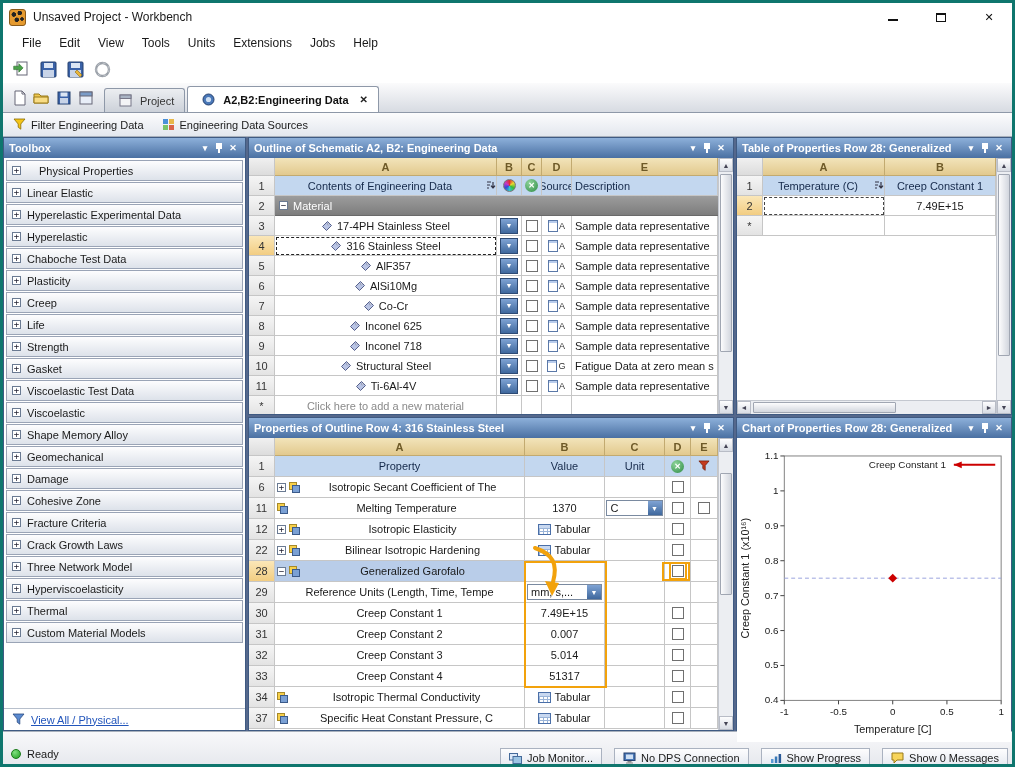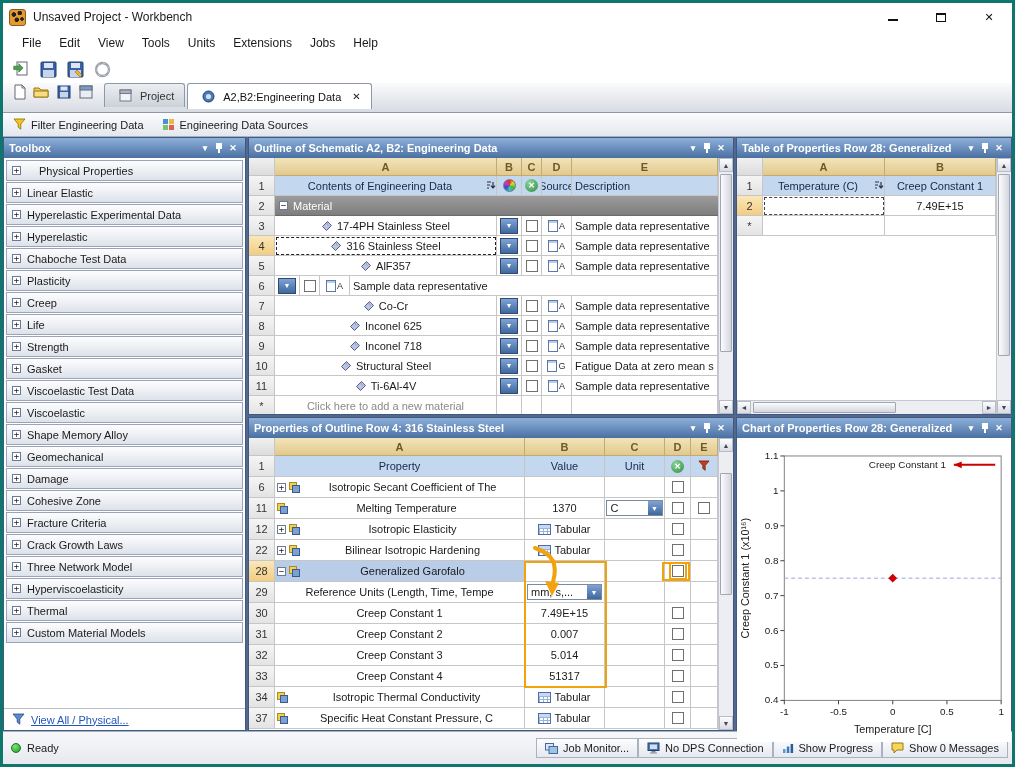--- a/index.html
+++ b/index.html
@@ -15,25 +15,25 @@
   .win-btn{width:14px;height:12px;display:flex;align-items:center;justify-content:center;font-size:11px;color:#111}
   .min-glyph{width:10px;border-bottom:2px solid #111;height:7px}
   .max-glyph{width:10px;height:9px;border:1px solid #111;border-top:2px solid #111}
 
   .menubar{height:24px;display:flex;align-items:center;padding-left:10px;background:#fff;flex:none}
   .menu-item{padding:3px 9px;font-size:12px}
 
   .toolbar{height:28px;display:flex;align-items:center;gap:7px;padding-left:8px;background:#fff;flex:none}
   .tb-icon{width:20px;height:20px;display:flex;align-items:center;justify-content:center}
 
-  .tabbar{height:30px;background:linear-gradient(#fbfbfc,#d7dbe2);border-bottom:1px solid #8e98a8;display:flex;align-items:flex-start;padding-left:6px;flex:none}
+  .tabbar{height:30px;background:linear-gradient(#fbfbfc,#d7dbe2);border-bottom:1px solid #8e98a8;display:flex;align-items:flex-end;padding-left:6px;flex:none}
   .tab-tools{display:flex;align-items:center;gap:5px;margin:0 10px 6px 2px}
   .tab-tools .tb-icon{width:17px;height:17px}
   .tab{display:flex;align-items:center;gap:5px;height:24px;padding:0 10px;border:1px solid #8e98a8;border-bottom:none;border-radius:3px 3px 0 0;background:linear-gradient(#eceef1,#ccd1d9);color:#333;margin-right:2px}
-  .tab.active{background:#fff;height:26px;font-weight:normal;color:#111}
+  .tab.active{background:#fff;height:26px;font-weight:bold;color:#111}
   .tab .close-x{margin-left:6px;font-size:10px;color:#222}
 
   .filterbar{height:24px;background:linear-gradient(#fcfcfd,#e3e7ee);border-bottom:1px solid #a8b0bc;display:flex;align-items:center;gap:6px;padding-left:6px;flex:none}
   .filter-group{display:flex;align-items:center;gap:5px;padding:2px 8px 2px 4px}
 
   
   .main{flex:1;display:flex;gap:2px;background:#55688c;min-height:0}
   .col{display:flex;flex-direction:column;gap:2px;min-width:0}
   .col-left{width:243px;flex:none}
   .col-center{width:486px;flex:none}
@@ -122,21 +122,21 @@
   .hscroll .thumb{position:absolute;top:1px;bottom:1px;background:linear-gradient(#fcfcfd,#d2d6de);border:1px solid #a0a6b2;border-radius:1px}
 
   
   .ann-rect{position:absolute;border:2px solid #F2A20C;pointer-events:none;z-index:20}
   .ann-arrow{position:absolute;pointer-events:none;z-index:21}
 
   
   .chart-body{flex:1;display:flex;align-items:flex-start;justify-content:center;padding-top:2px;background:#fff}
 
   
-  .statusbar{height:26px;flex:none;background:linear-gradient(#f8f8fa,#e7e9ee);border-top:1px solid #a8b0bc;display:flex;align-items:center;padding:16px 4px;gap:0}
+  .statusbar{height:26px;flex:none;background:linear-gradient(#f8f8fa,#e7e9ee);border-top:1px solid #a8b0bc;display:flex;align-items:flex-start;padding:16px 4px;gap:12px}
   .ready{display:flex;align-items:center;gap:6px;padding-left:4px}
   .ready-dot{width:10px;height:10px;border-radius:50%;background:radial-gradient(circle at 35% 30%,#7fe07f,#1f9e1f);border:1px solid #187a18}
   .status-spacer{flex:1}
   .sb-btn{display:flex;align-items:center;gap:5px;height:20px;padding:0 8px;border:1px solid #aab2c0;background:linear-gradient(#fdfdfe,#e4e8f0)}
   .sort-svg,.funnel-svg{flex:none}
 </style>
 </head>
 <body>
 
 <div class="window">
@@ -525,20 +525,29 @@
                   </div>
                   <div class="cell o-D">
                     <span class="pageicon"></span>
                     <span class="srcletter">A</span>
                   </div>
                   <div class="cell o-E ltext">Sample data representative</div>
                 </div>
 
                 <div class="grow o-row">
                   <div class="cell rownum">6</div>
+                  <div class="cell o-A">
+                    <span class="nm" style="display:flex;align-items:center;gap:4px">
+                      <svg class="tagicon" width="12" height="12" viewBox="0 0 12 12">
+                        <path d="M1.5 6.5 L6.5 1.5 L10.5 5.5 L5.5 10.5 Z" fill="#b9c4e4" stroke="#56608a"></path>
+                        <circle cx="7.3" cy="3.9" r="1" fill="#fff" stroke="#56608a" stroke-width="0.5"></circle>
+                      </svg>
+                      <span>AlSi10Mg</span>
+                    </span>
+                  </div>
                   <div class="cell o-B">
                     <span class="ddbtn">▼</span>
                   </div>
                   <div class="cell o-C">
                     <span class="cb"></span>
                   </div>
                   <div class="cell o-D">
                     <span class="pageicon"></span>
                     <span class="srcletter">A</span>
                   </div>

